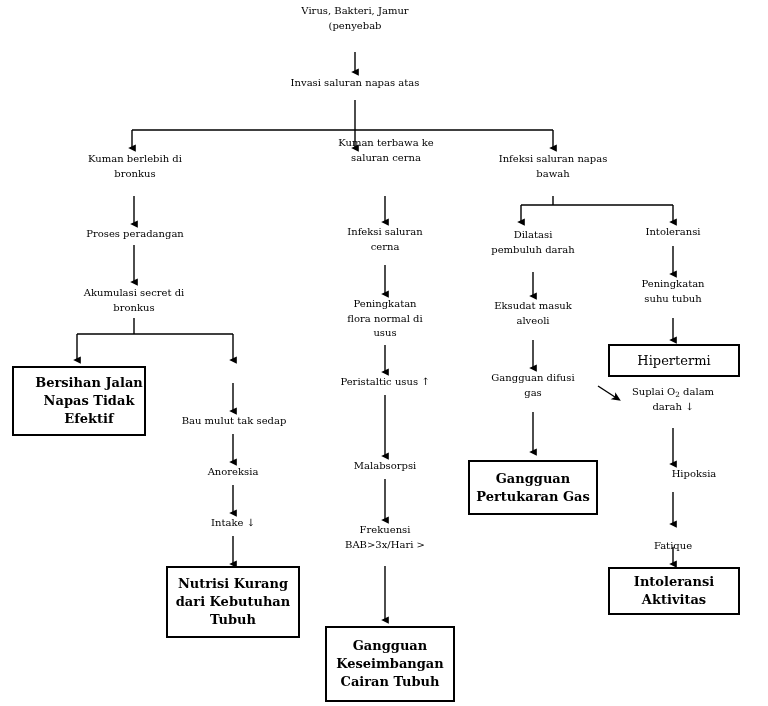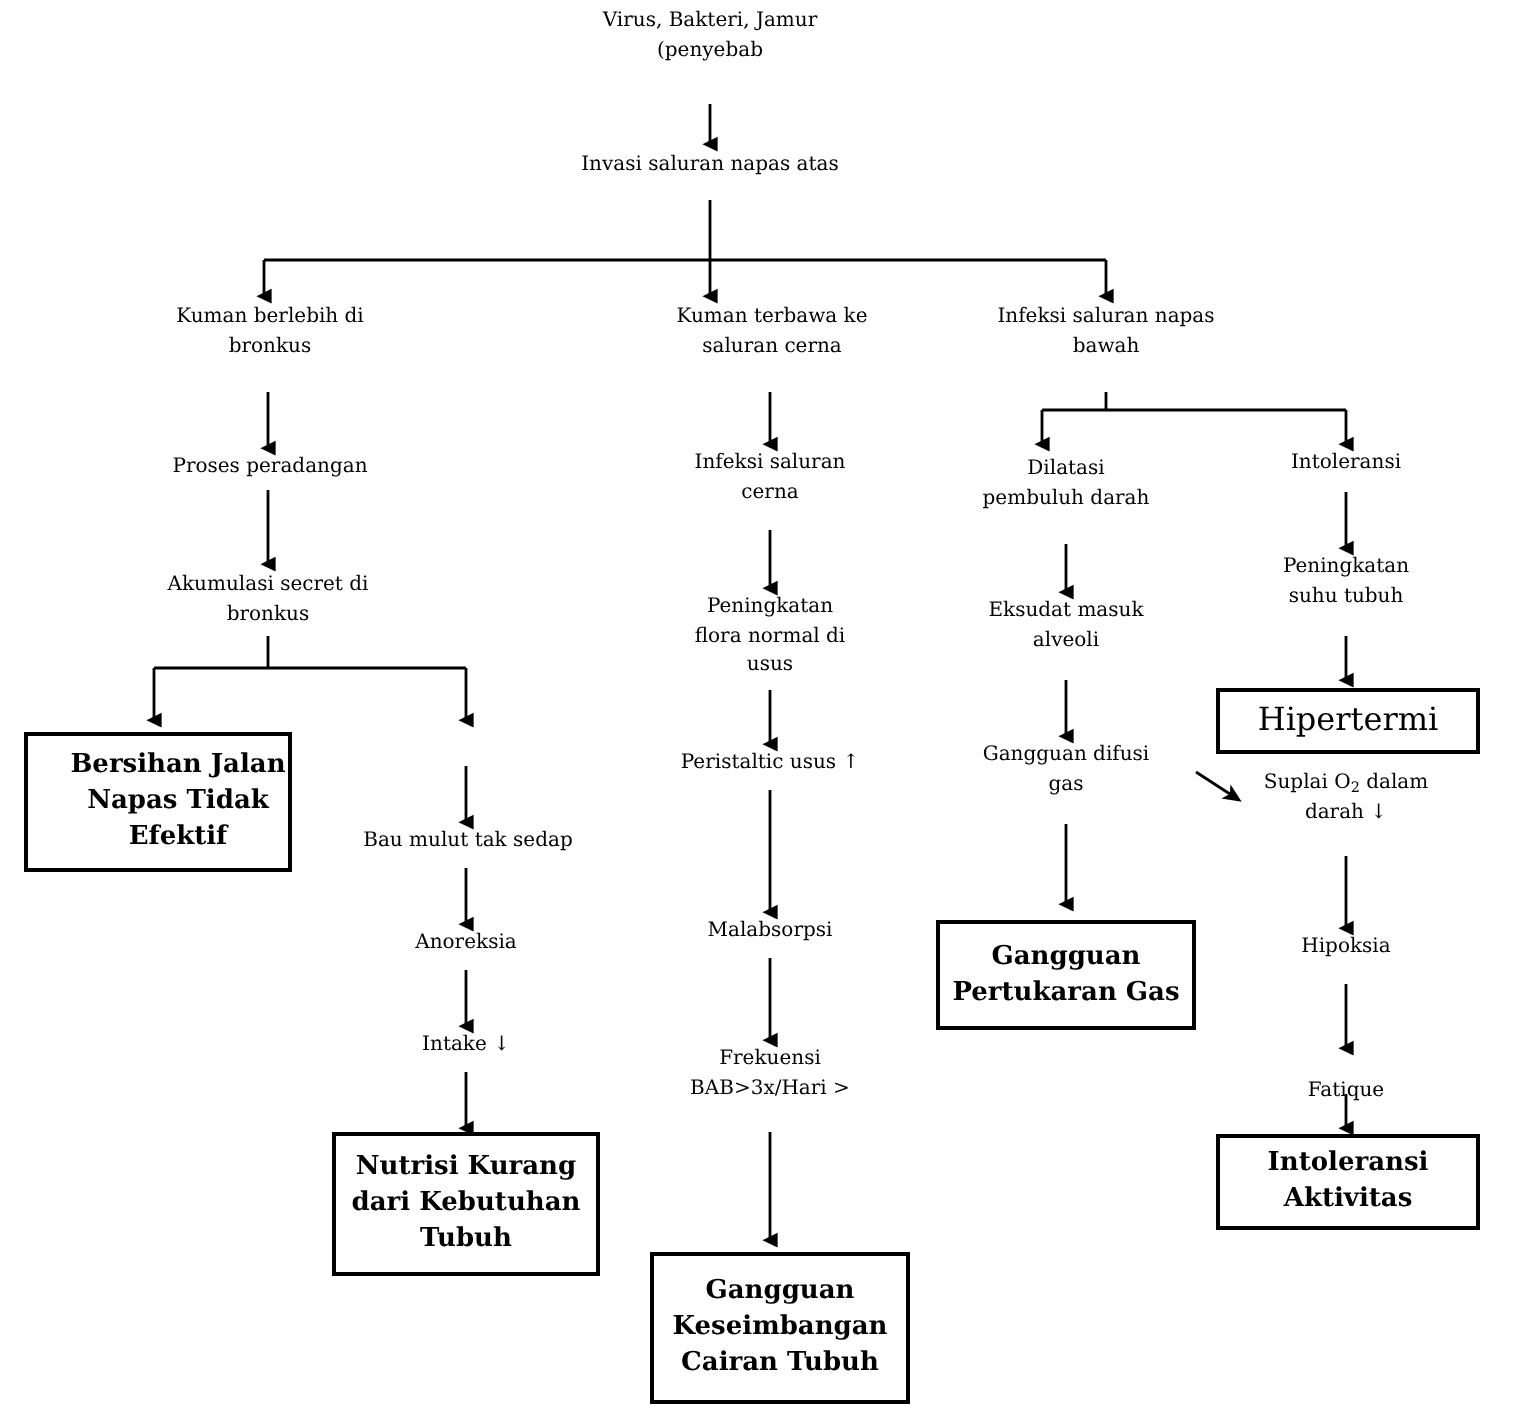--- a/index.html
+++ b/index.html
@@ -38,21 +38,21 @@
     font-size: 13px;
     line-height: 1.38;
     display: flex;
     align-items: center;
     justify-content: center;
     box-sizing: border-box;
     background: #ffffff;
   }
   .node.boxed.plain {
     font-weight: normal;
-    font-size: 16px;
+    font-size: 13px;
   }
   .node .inner {
     width: 100%;
     display: block;
   }
   sub { font-size: 0.72em; vertical-align: -0.25em; }
 </style>
 </head>
 <body>
 
@@ -117,21 +117,21 @@
   </svg>
 
   <div class="node" style="left:255px; top:4px; width:200px;">Virus, Bakteri, Jamur
 (penyebab</div>
 
   <div class="node" style="left:255px; top:76px; width:200px;">Invasi saluran napas atas</div>
 
   <div class="node" style="left:64px; top:152px; width:142px;">Kuman berlebih di
 bronkus</div>
 
-  <div class="node" style="left:300px; top:152px; width:172px;">Kuman terbawa ke
+  <div class="node" style="left:300px; top:136px; width:172px;">Kuman terbawa ke
 saluran cerna</div>
 
   <div class="node" style="left:464px; top:152px; width:178px;">Infeksi saluran napas
 bawah</div>
 
   <div class="node" style="left:64px; top:227px; width:142px;">Proses peradangan</div>
 
   <div class="node" style="left:62px; top:286px; width:144px;">Akumulasi secret di
 bronkus</div>
 
@@ -192,21 +192,21 @@
     <span class="inner">Hipertermi</span>
   </div>
 
   <div class="node boxed" style="left:468px; top:460px; width:130px; height:55px;">
     <span class="inner">Gangguan
 Pertukaran Gas</span>
   </div>
 
   <div class="node" style="left:611px; top:385px; width:124px;">Suplai O<sub>2</sub> dalam<br>darah ↓</div>
 
-  <div class="node" style="left:613px; top:467px; width:120px;">Hipoksia</div>
+  <div class="node" style="left:634px; top:467px; width:120px;">Hipoksia</div>
 
   <div class="node" style="left:613px; top:525px; width:120px;margin-top:14px;">Fatique</div>
 
   <div class="node boxed" style="left:608px; top:567px; width:132px; height:48px;">
     <span class="inner">Intoleransi
 Aktivitas</span>
   </div>
 
 </div>
 

